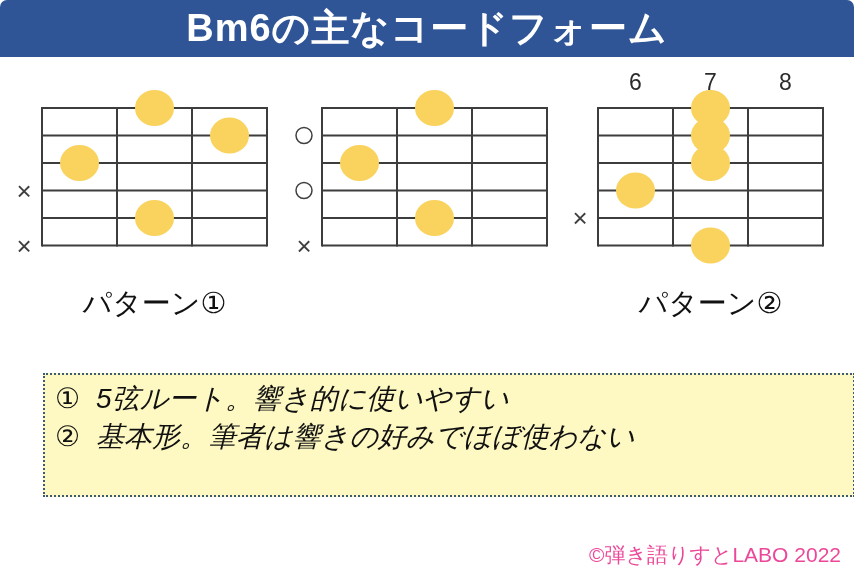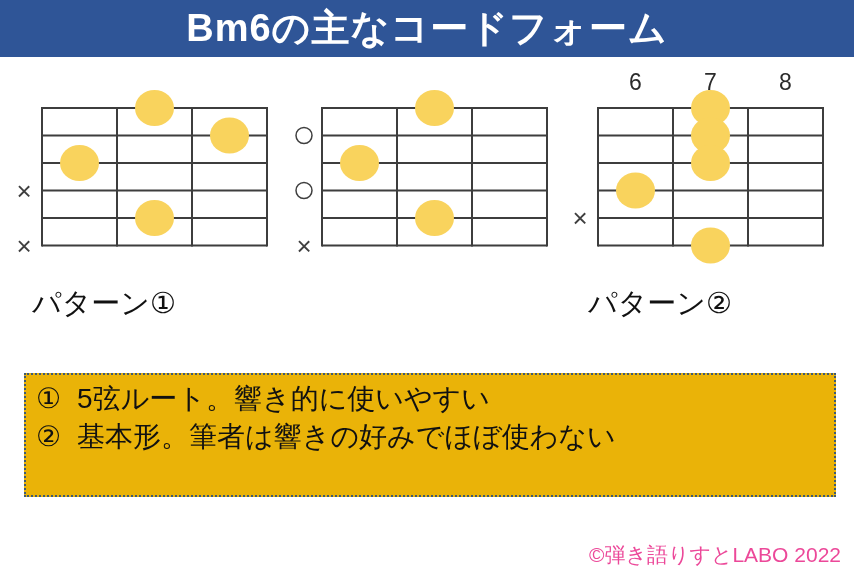--- a/index.html
+++ b/index.html
@@ -3,20 +3,21 @@
 <meta charset="utf-8">
 <style>
   html, body { margin: 0; padding: 0; background: #ffffff; }
   .page {
     position: relative;
     width: 854px;
     height: 567px;
     background: #ffffff;
     overflow: hidden;
     font-family: "Liberation Sans", "DejaVu Sans", sans-serif;
+    border-radius: 7px;
   }
   .banner {
     position: absolute;
     left: 0; top: 0;
     width: 854px; height: 57px;
     background: #2F5597;
     display: flex;
     align-items: center;
     justify-content: center;
   }
@@ -37,32 +38,34 @@
   .diagram-1 { left: 287px; }
   .diagram-2 { left: 563px; }
   .chord-svg { display: block; }
   .chord-svg text {
     font-family: "Liberation Sans", "DejaVu Sans", sans-serif;
   }
   .pattern-label {
     margin-top: 18px;
     padding-left: 25px;
     width: 245px;
+    text-align: center;
     font-size: 29px;
     color: #111111;
     white-space: nowrap;
   }
   .notes-box {
     position: absolute;
-    left: 24px; top: 373px;
+    left: 43px; top: 373px;
     width: 812px; height: 124px;
     box-sizing: border-box;
     border: 2px dotted #3E5A74;
     padding: 5px 0 0 10px;
-    background: #eab308;
+    background: #fef9c3;
+    font-style: italic;
   }
   .note-line {
     font-size: 28px;
     line-height: 38px;
     color: #111111;
     white-space: nowrap;
   }
   .note-marker { margin-right: 16px; }
   .copyright {
     position: absolute;

